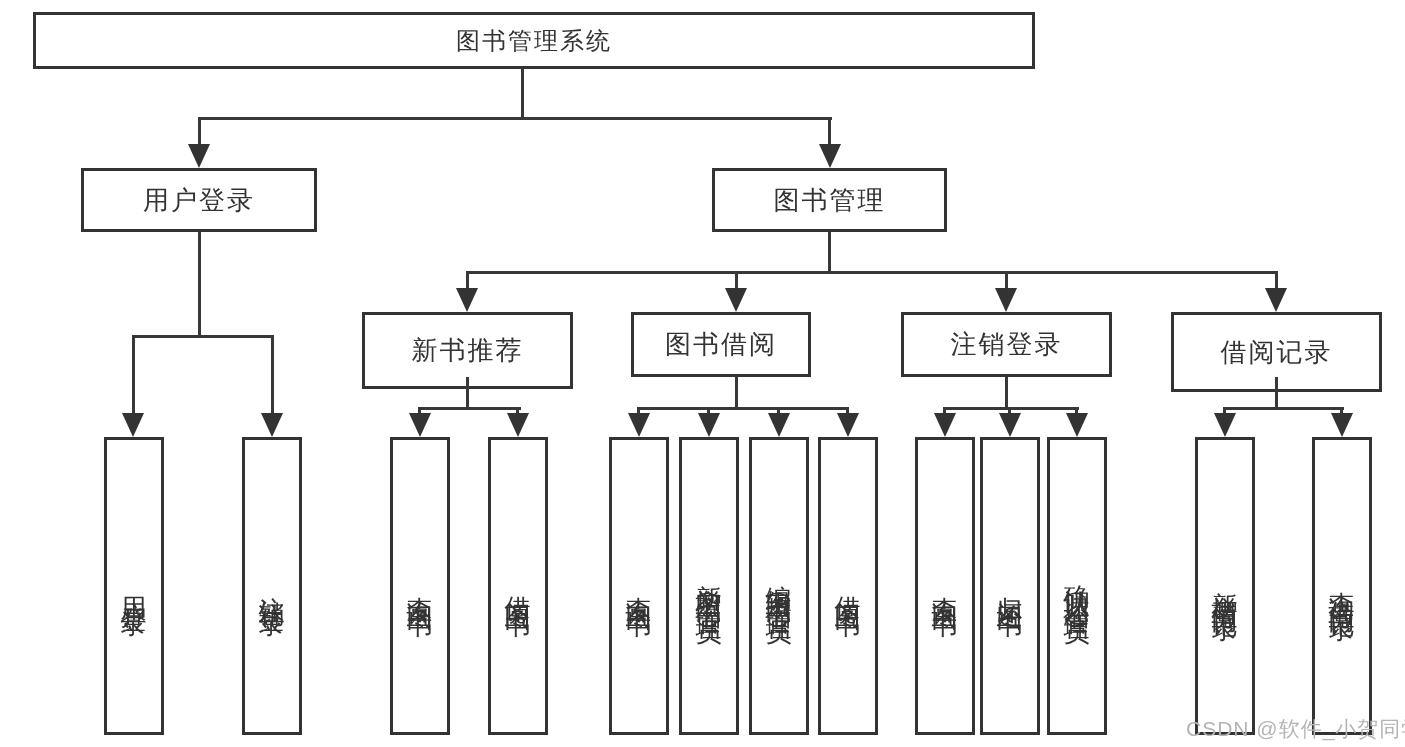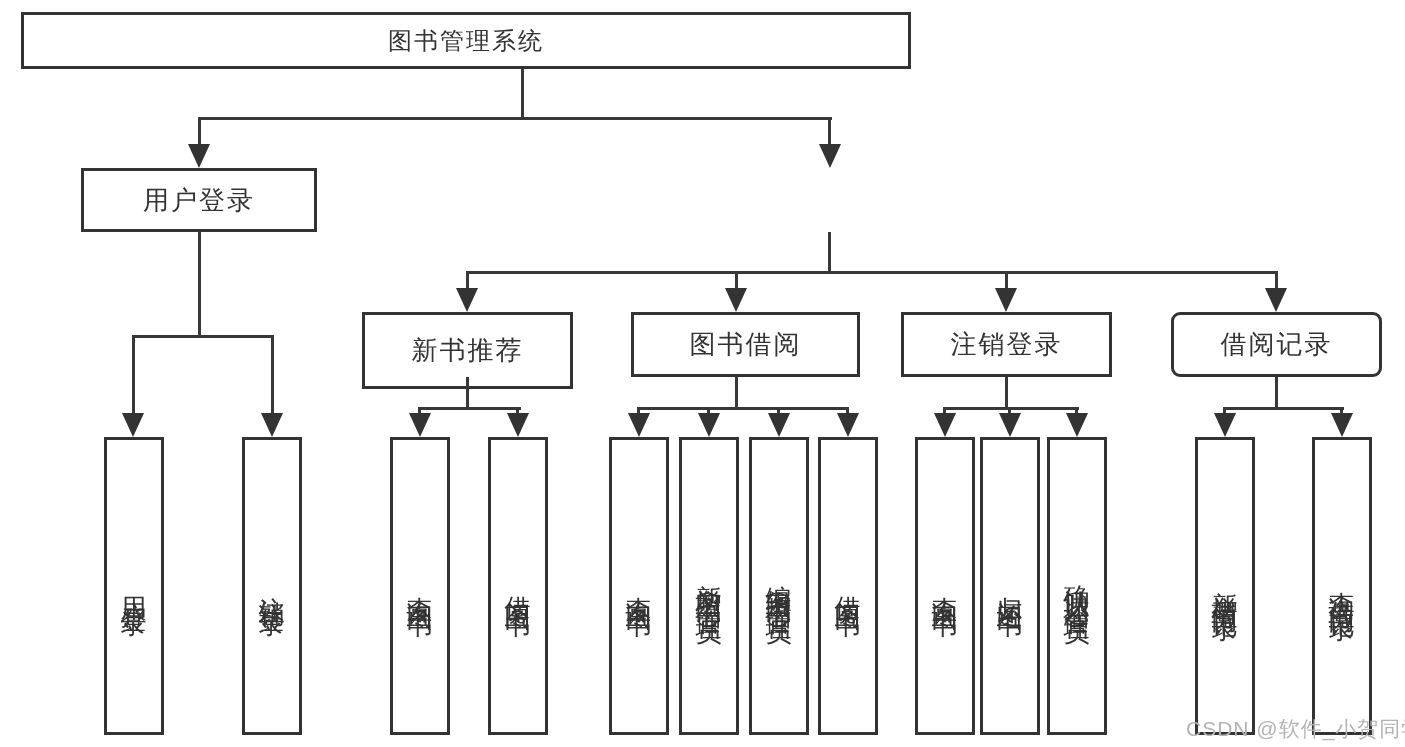--- a/index.html
+++ b/index.html
@@ -81,33 +81,36 @@
     letter-spacing: 1px;
     white-space: nowrap;
     z-index: 10;
   }
 </style>
 </head>
 <body>
 
 <div class="canvas">
 
-  <div class="hbox root" style="left:21px; top:12px; width:890px; height:57px;">
+  <div class="hbox root" style="left:33px; top:12px; width:1002px; height:57px;">
     <span class="hlabel">图书管理系统</span>
   </div>
 
   <div class="vline" style="left:521px; top:69px; height:48px;"></div>
   <div class="hline" style="left:198px; top:117px; width:634px;"></div>
   <div class="vline" style="left:198px; top:117px; height:27px;"></div>
   <div class="arrow" style="left:188px; top:144px;"></div>
   <div class="vline" style="left:828px; top:117px; height:27px;"></div>
   <div class="arrow" style="left:819px; top:144px;"></div>
 
   <div class="hbox" style="left:81px; top:168px; width:236px; height:64px;">
     <span class="hlabel">用户登录</span>
+  </div>
+  <div class="hbox" style="left:712px; top:168px; width:235px; height:64px;">
+    <span class="hlabel">图书管理</span>
   </div>
 
   <div class="vline" style="left:198px; top:232px; height:106px;"></div>
   <div class="hline" style="left:132px; top:335px; width:142px;"></div>
   <div class="vline" style="left:132px; top:335px; height:78px;"></div>
   <div class="arrow" style="left:122px; top:413px;"></div>
   <div class="vline" style="left:271px; top:335px; height:78px;"></div>
   <div class="arrow" style="left:261px; top:413px;"></div>
 
   <div class="vline" style="left:828px; top:232px; height:42px;"></div>
@@ -117,27 +120,27 @@
   <div class="vline" style="left:735px; top:271px; height:17px;"></div>
   <div class="arrow" style="left:725px; top:288px;"></div>
   <div class="vline" style="left:1005px; top:271px; height:17px;"></div>
   <div class="arrow" style="left:995px; top:288px;"></div>
   <div class="vline" style="left:1275px; top:271px; height:17px;"></div>
   <div class="arrow" style="left:1265px; top:288px;"></div>
 
   <div class="hbox" style="left:362px; top:312px; width:211px; height:77px;">
     <span class="hlabel">新书推荐</span>
   </div>
-  <div class="hbox" style="left:631px; top:312px; width:229px; height:65px;">
+  <div class="hbox" style="left:631px; top:312px; width:180px; height:65px;">
     <span class="hlabel">图书借阅</span>
   </div>
   <div class="hbox" style="left:901px; top:312px; width:211px; height:65px;">
     <span class="hlabel">注销登录</span>
   </div>
-  <div class="hbox" style="left:1171px; top:312px; width:211px; height:65px;border-radius:9px;">
+  <div class="hbox" style="left:1171px; top:312px; width:211px; height:80px;">
     <span class="hlabel">借阅记录</span>
   </div>
 
   <div class="vline" style="left:466px; top:377px; height:30px;"></div>
   <div class="hline" style="left:418px; top:407px; width:103px;"></div>
   <div class="vline" style="left:418px; top:407px; height:6px;"></div>
   <div class="arrow" style="left:409px; top:413px;"></div>
   <div class="vline" style="left:516px; top:407px; height:6px;"></div>
   <div class="arrow" style="left:507px; top:413px;"></div>
 

